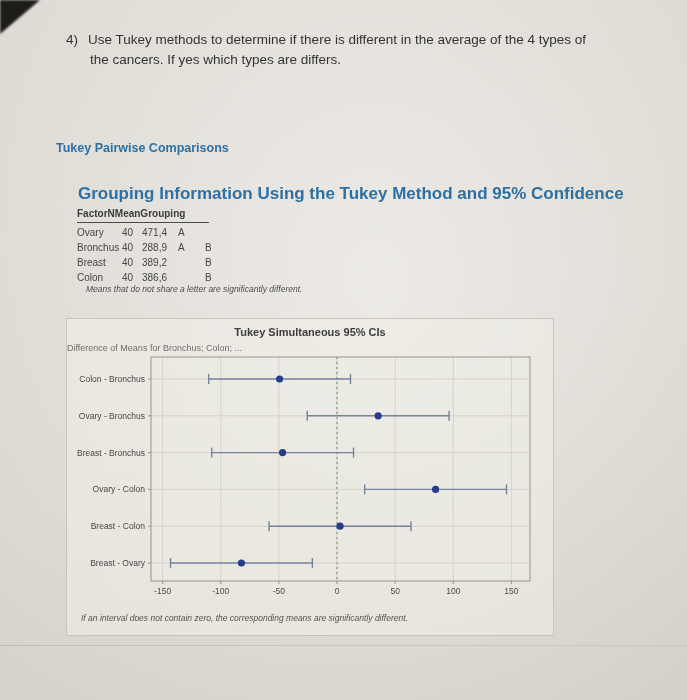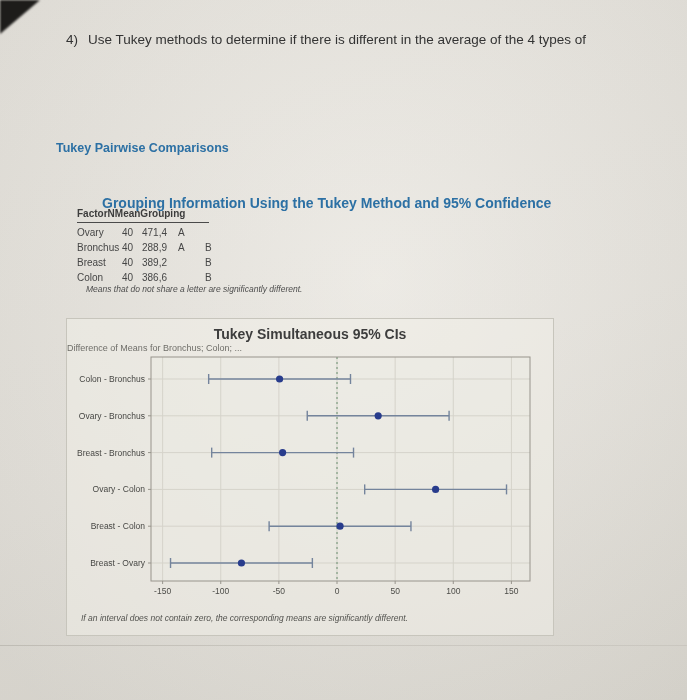--- a/index.html
+++ b/index.html
@@ -15,49 +15,50 @@
     position:absolute;top:0;left:0;width:0;height:0;
     border-top:34px solid #1d1c1a;border-right:40px solid transparent;
     filter:blur(1px);
   }
   .question{position:absolute;left:66px;top:30px;width:560px;
     font-size:13.5px;line-height:20px;color:#333;}
   .question .qnum{display:inline-block;margin-right:10px;}
   .question .l2{margin-left:24px;}
   .h-blue{color:#2c70a4;font-weight:bold;}
   .sec-title{position:absolute;left:56px;top:141px;font-size:12.5px;}
-  .sec-sub{position:absolute;left:78px;top:195px;font-size:14px;margin-left:24px;}
+  .sec-sub{position:absolute;left:78px;top:184px;font-size:17px;}
   
   .gtable{position:absolute;left:77px;top:206px;font-size:10px;color:#464646;}
   .grow{display:grid;grid-template-columns:45px 20px 36px 27px 20px;line-height:15px;white-space:nowrap;}
   .ghead{font-weight:bold;color:#3c3c3c;border-bottom:1px solid #4a4a4a;padding-bottom:1px;margin-bottom:2px;width:132px;display:block;}
   .ghead span{font-weight:bold;}
   .gnote{position:absolute;left:86px;top:284px;font-size:8.5px;font-style:italic;color:#4d4d4d;}
   
   .panel{
     position:absolute;left:66px;top:318px;width:486px;height:316px;
     background:rgba(240,238,231,0.55);
     border:1px solid #c7c5bc;
   }
   .chart-title{position:absolute;left:0;top:7px;width:486px;text-align:center;
-    font-size:14px;font-weight:bold;color:#3d3d3d;}
+    font-size:11px;font-weight:bold;color:#3d3d3d;}
   .chart-sub{position:absolute;left:0;top:24px;width:486px;
     font-size:9px;color:#6f6e69;}
   .chart-foot{position:absolute;left:14px;top:294px;font-size:8.5px;font-style:italic;color:#52524e;}
   svg text{font-family:"Liberation Sans", sans-serif;}
   .page-line{position:absolute;left:0;top:645px;width:687px;height:1px;
     background:linear-gradient(90deg,rgba(120,115,105,0.25),rgba(120,115,105,0.12));}
 </style>
 </head>
 <body>
 
 <div class="corner-shadow"></div>
 
 <div class="question">
   <div><span class="qnum">4)</span><span>Use Tukey methods to determine if there is different in the average of the 4 types of</span></div>
+  <div class="l2">the cancers. If yes  which types are differs.</div>
 </div>
 
 <div class="sec-title h-blue">Tukey Pairwise Comparisons</div>
 <div class="sec-sub h-blue">Grouping Information Using the Tukey Method and 95% Confidence</div>
 
 <div class="gtable">
   <div class="grow ghead">
     <span>Factor</span><span>N</span><span>Mean</span><span style="grid-column:4 / span 2">Grouping</span>
   </div>
   <div id="gtable-rows">

